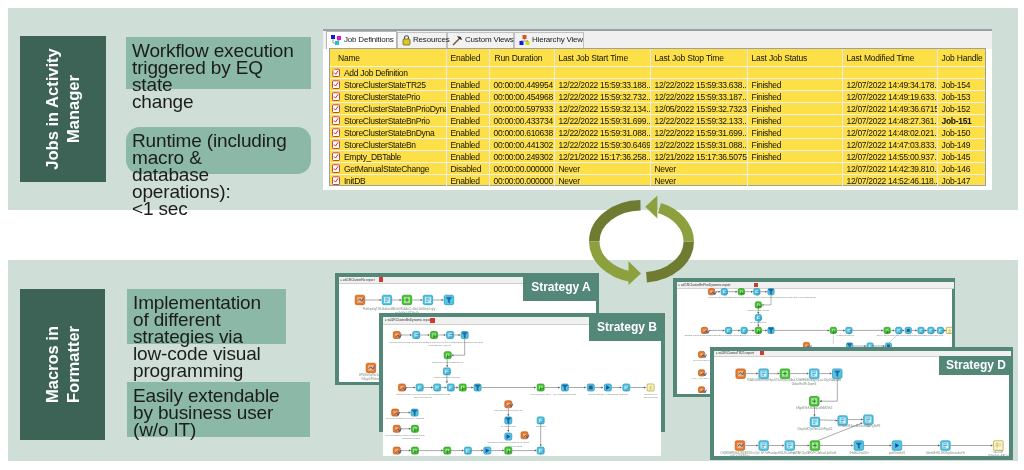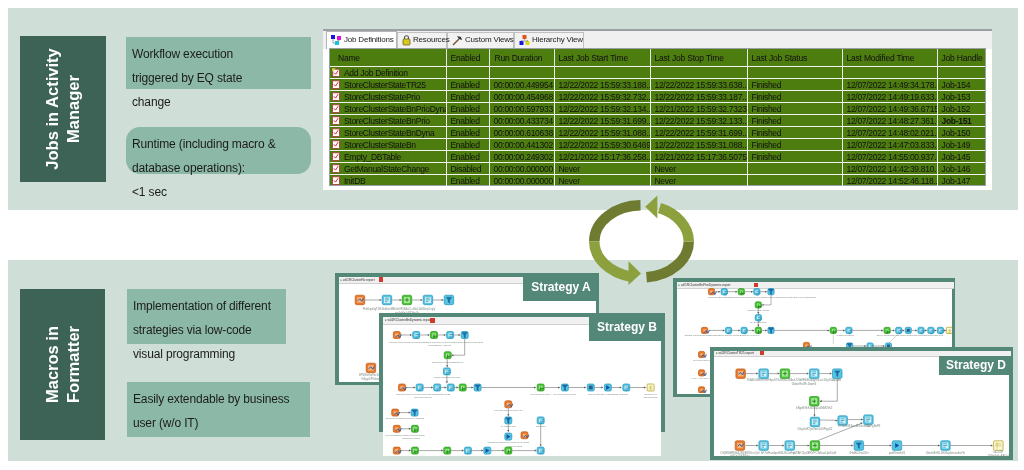--- a/index.html
+++ b/index.html
@@ -1,20 +1,20 @@
 <!DOCTYPE html>
 <html><head>
 <meta charset="utf-8">
 <style>
   html,body{margin:0;padding:0;}
   body{width:1024px;height:470px;background:#ffffff;font-family:"Liberation Sans",sans-serif;position:relative;overflow:hidden;}
   .abs{position:absolute;}
   .panel{background:#cfdfd7;}
   .darkbox{background:#3d6357;}
-  .medbox{background:#8bb8a7;color:#1c1c1c;font-size:12px;letter-spacing:-0.15px;line-height:24px;padding:5px 6px;box-sizing:border-box;}
+  .medbox{background:#8bb8a7;color:#1c1c1c;font-size:19px;letter-spacing:-0.15px;line-height:17px;padding:5px 6px;box-sizing:border-box;}
   .vlabel{color:#fff;font-weight:bold;font-size:16.5px;line-height:21px;text-align:center;display:flex;align-items:center;justify-content:center;}
   .winlabel{background:#538778;color:#fff;font-weight:bold;font-size:12px;display:flex;align-items:center;justify-content:center;}
   .win{background:#538778;box-sizing:border-box;}
   .wininner{position:absolute;background:#fff;}
   .titlebar{position:absolute;background:#f0f0f0;border-bottom:1px solid #d0d0d0;font-size:4.5px;letter-spacing:-0.1px;color:#2e7d32;white-space:nowrap;overflow:hidden;}
   .hc{padding:0 0 0 4px;border-right:1px solid #e6e6e6;white-space:nowrap;overflow:hidden;font-size:8.5px;letter-spacing:-0.2px;}
   .r{height:12px;}
   .r td{padding:0 0 0 4px;border-right:1px solid #ececec;border-top:1px solid #f1f1f1;white-space:nowrap;overflow:hidden;font-size:8.5px;letter-spacing:-0.3px;}
   .r td.n{padding-left:2px;}
   .ic{display:inline-block;width:12px;}
@@ -70,21 +70,21 @@
         <rect x="0.5" y="7" width="4" height="4" fill="#1515e0"></rect>
         <rect x="6.5" y="7" width="4" height="4" fill="#d8d815"></rect>
         <path d="M5.5 5 v1 M2.5 7 h6 M2.5 6 v1 M8.5 6 v1" stroke="#888" stroke-width="0.7" fill="none"></path>
     </svg>
     <div class="abs" style="left:209px;top:4px;">Hierarchy View</div>
   </div>
   <div class="abs" style="left:271px;top:13px;width:12px;height:5px;"><svg width="12" height="5" viewBox="0 0 12 5">
         <path d="M6 0 L11 5 H1 Z" fill="#e8e8e8" stroke="#cfcfcf" stroke-width="0.5"></path>
       </svg></div>
 
-  <div class="abs" style="left:6px;top:17px;width:657px;height:138px;border:1px solid #9aa0a6;box-sizing:border-box;background:#4d7c0f;font-size:9px;color:#111;">
+  <div class="abs" style="left:6px;top:17px;width:657px;height:138px;border:1px solid #9aa0a6;box-sizing:border-box;background:#fde047;font-size:9px;color:#111;">
     <table style="border-collapse:collapse;table-layout:fixed;width:655px;font-size:9px;color:#111;font-family:'Liberation Sans',sans-serif;">
       <colgroup>
         <col style="width:116px">
           <col style="width:43px">
           <col style="width:65px">
           <col style="width:96px">
           <col style="width:97px">
           <col style="width:95px">
           <col style="width:95px">
           <col style="width:48px">
@@ -141,21 +141,21 @@
             <td style="border-right:none;">Job-153</td>
           </tr>
       <tr class="r">
             <td class="n"><span class="ic"><svg width="8" height="9" viewBox="0 0 8 9">
                   <rect x="0.5" y="0.8" width="7" height="7.7" rx="0.8" fill="#fff" stroke="#b23535" stroke-width="0.9"></rect>
                   <path d="M2 4.4 l1.5 1.7 L6.2 2.2" fill="none" stroke="#c03030" stroke-width="1"></path>
                 </svg></span>StoreClusterStateBnPrioDyna</td>
             <td>Enabled</td>
             <td>00:00:00.597933</td>
             <td>12/22/2022 15:59:32.134...</td>
-            <td>12/21/2022 15:59:32.7323</td>
+            <td>12/05/2022 15:59:32.7323</td>
             <td>Finished</td>
             <td>12/07/2022 14:49:36.6715</td>
             <td style="border-right:none;">Job-152</td>
           </tr>
       <tr class="r">
             <td class="n"><span class="ic"><svg width="8" height="9" viewBox="0 0 8 9">
                   <rect x="0.5" y="0.8" width="7" height="7.7" rx="0.8" fill="#fff" stroke="#b23535" stroke-width="0.9"></rect>
                   <path d="M2 4.4 l1.5 1.7 L6.2 2.2" fill="none" stroke="#c03030" stroke-width="1"></path>
                 </svg></span>StoreClusterStateBnPrio</td>
             <td>Enabled</td>

